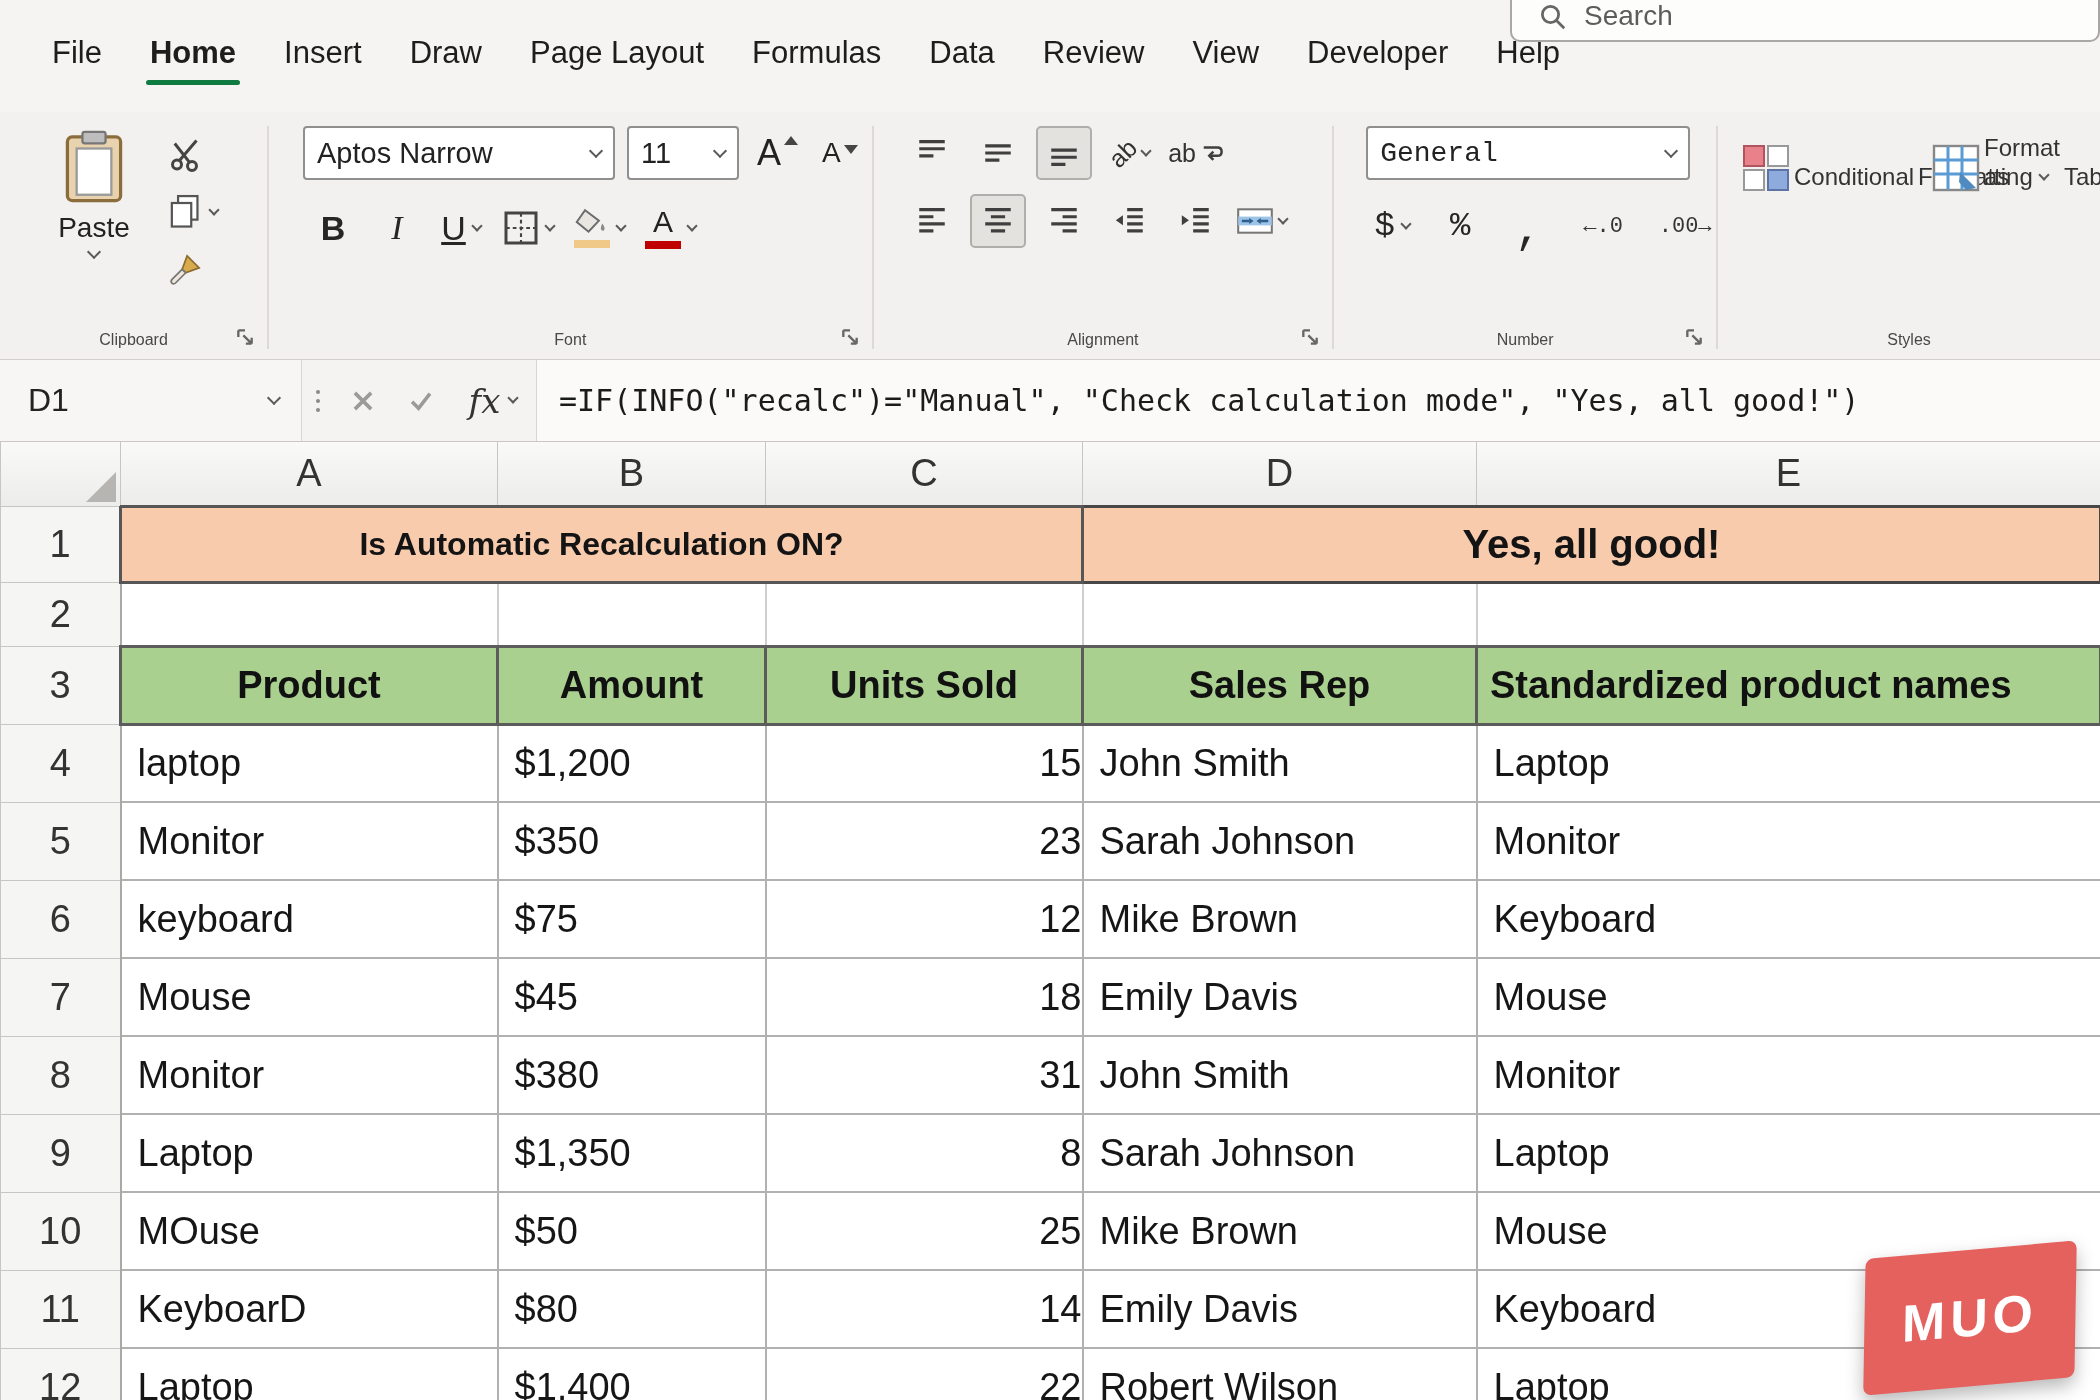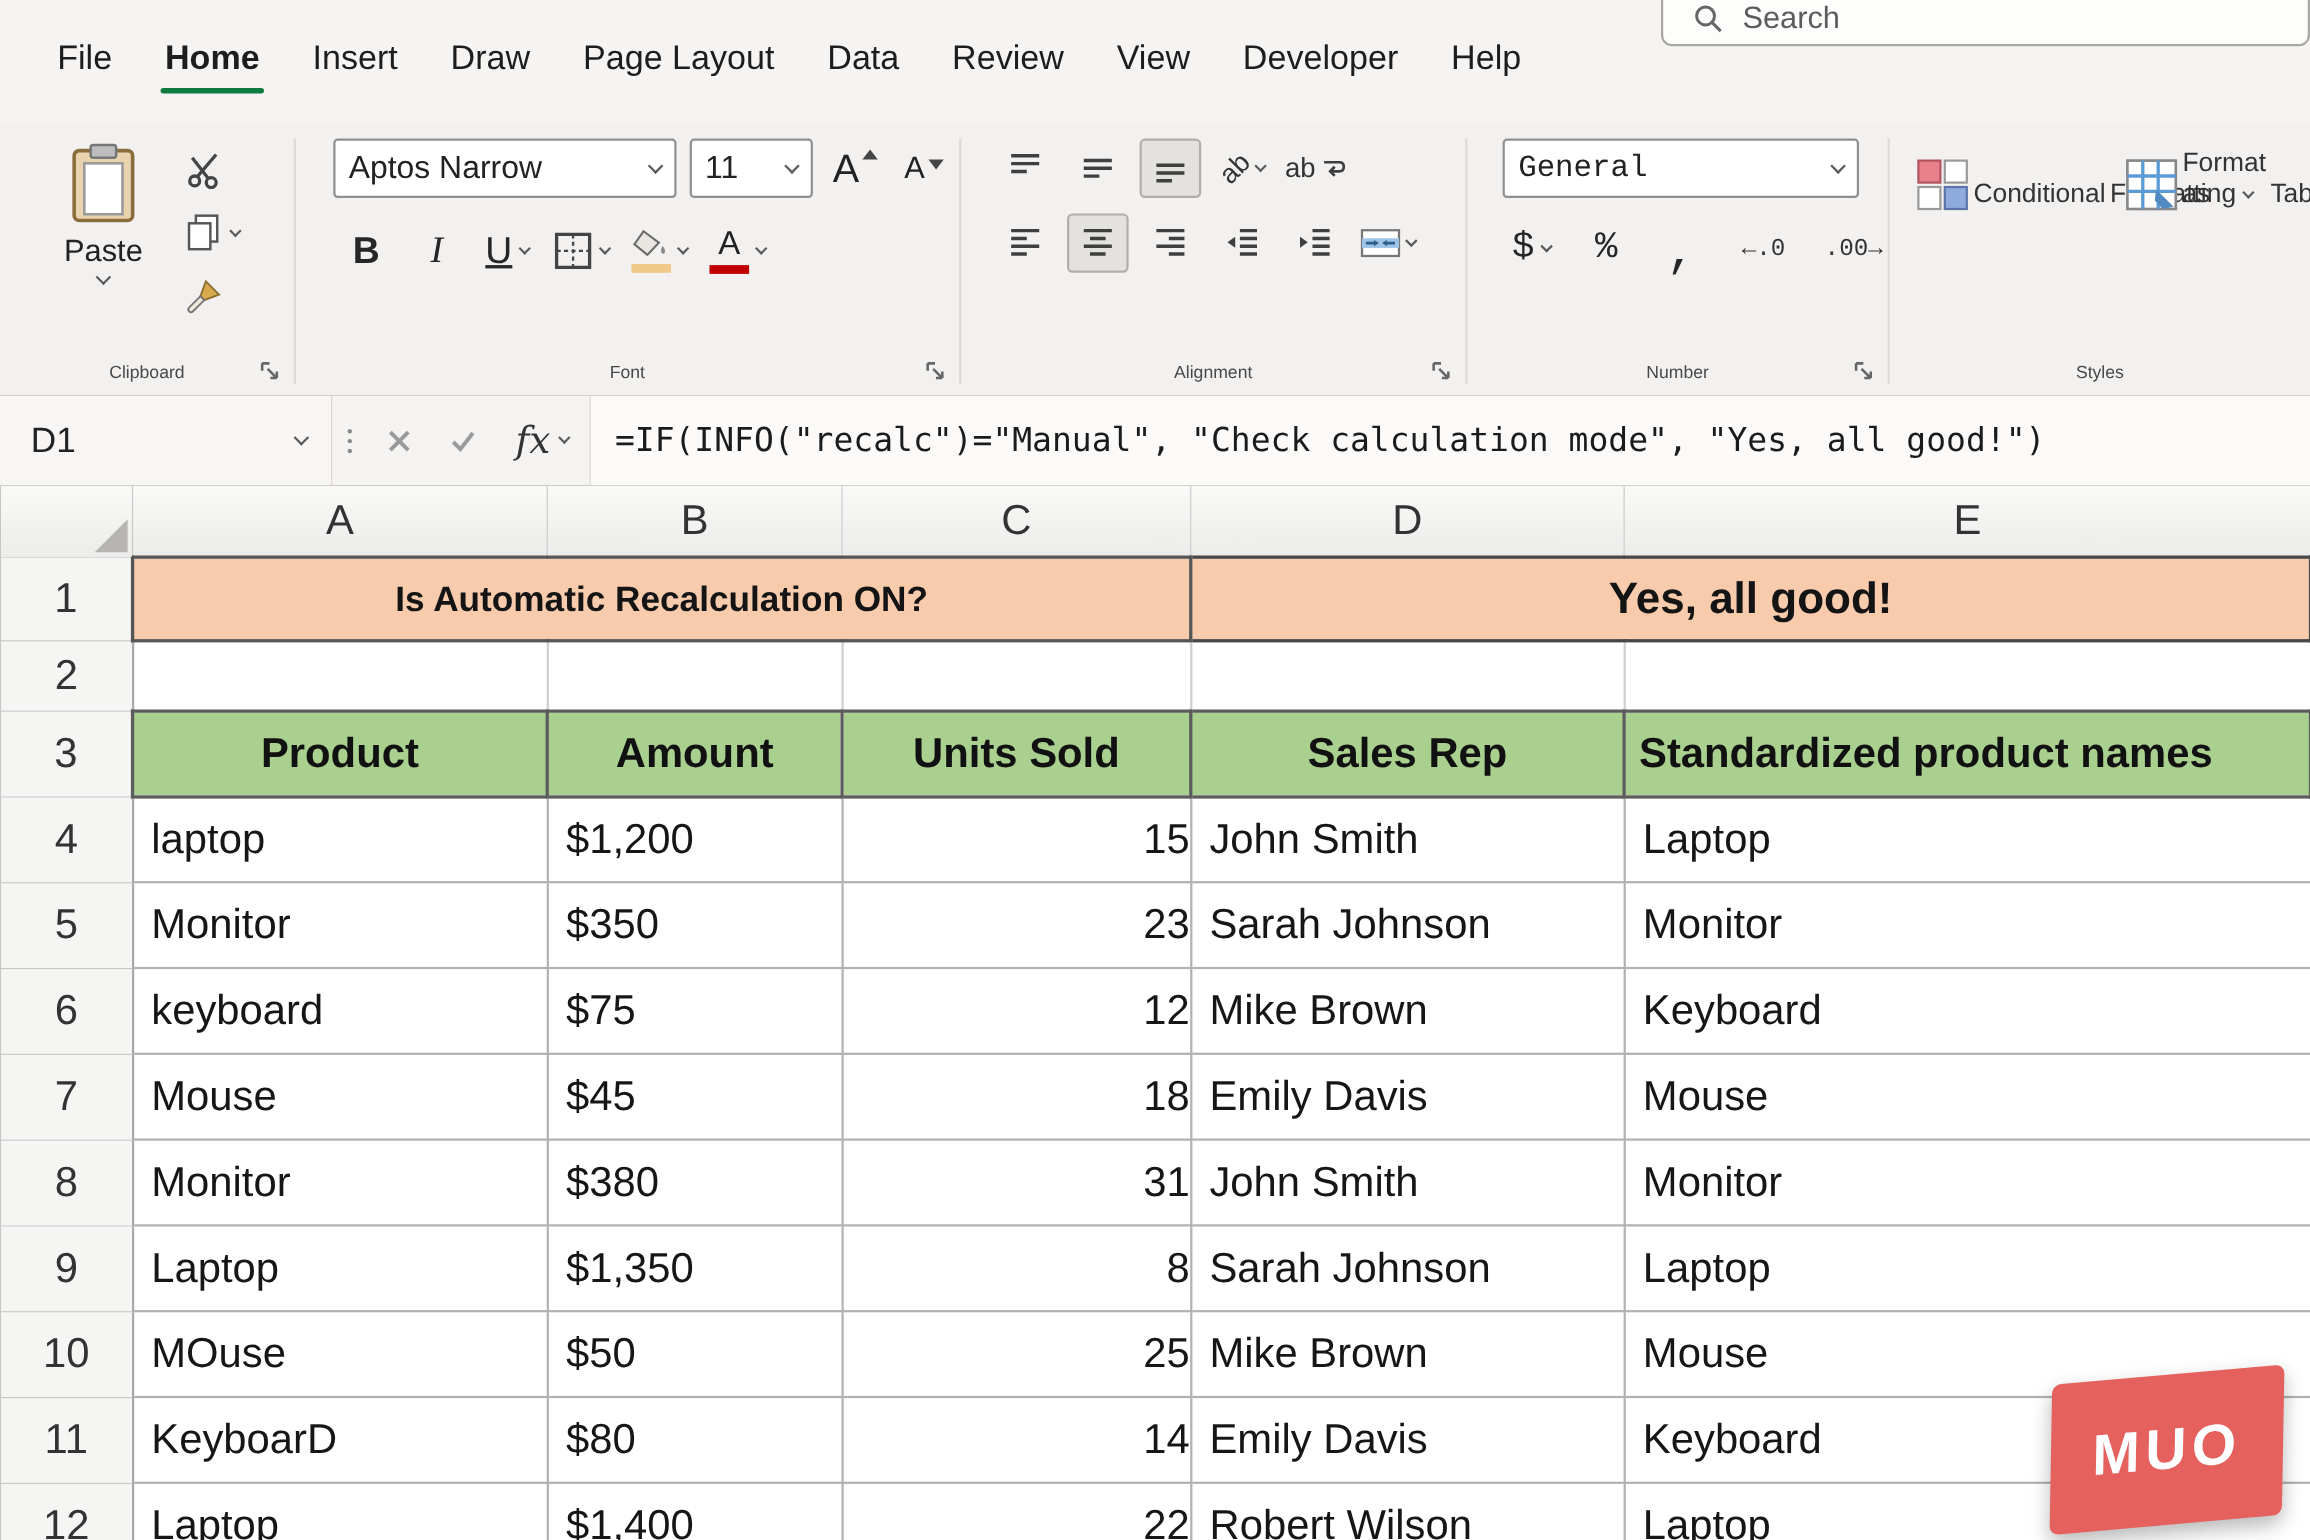--- a/index.html
+++ b/index.html
@@ -117,20 +117,21 @@
 
 <div class="screen">
 
   <div class="tabs-row">
     <div class="tabs" style="display:flex;align-items:center;">
         <div class="tab"><span>File</span></div>
         <div class="tab active"><span>Home</span><div class="tab-underline" style="background: rgb(15, 123, 65);"></div></div>
         <div class="tab"><span>Insert</span></div>
         <div class="tab"><span>Draw</span></div>
         <div class="tab"><span>Page Layout</span></div>
+        <div class="tab"><span>Formulas</span></div>
         <div class="tab"><span>Data</span></div>
         <div class="tab"><span>Review</span></div>
         <div class="tab"><span>View</span></div>
         <div class="tab"><span>Developer</span></div>
         <div class="tab"><span>Help</span></div>
       </div>
     <div class="search-box">
       <span class="icn">
         <svg width="30" height="30" viewBox="0 0 24 24">
             <circle cx="10" cy="10" r="6.5" fill="none" stroke="#666" stroke-width="2.2"></circle>

